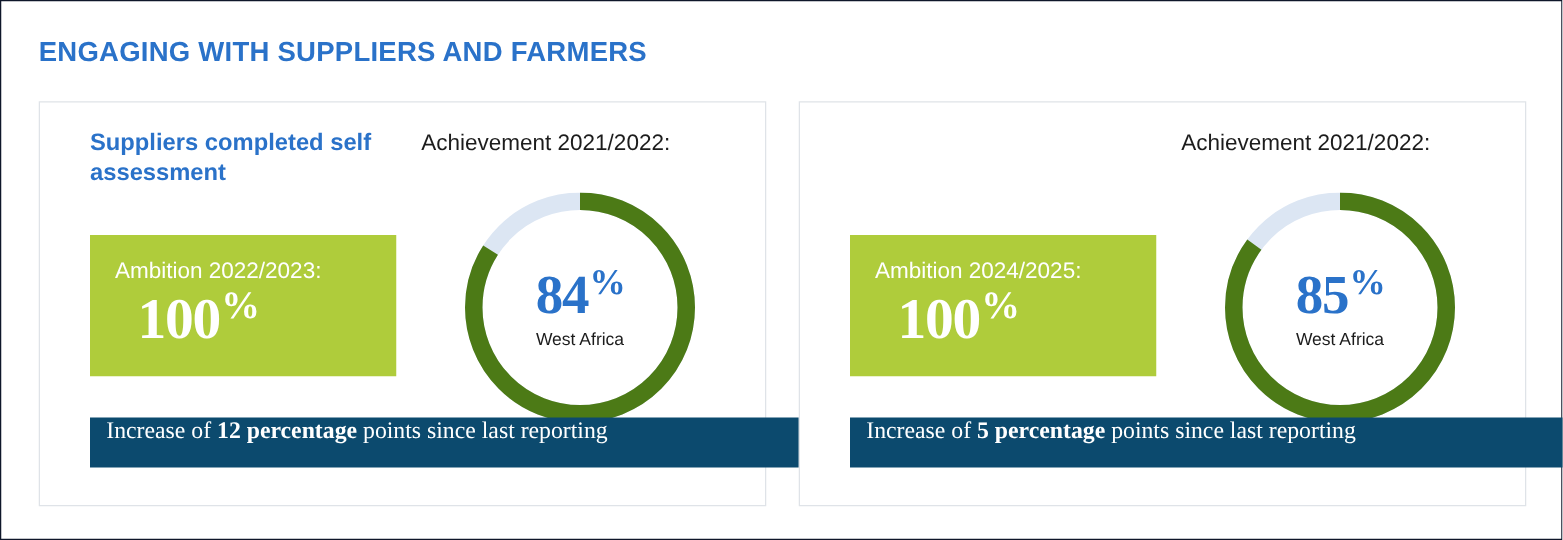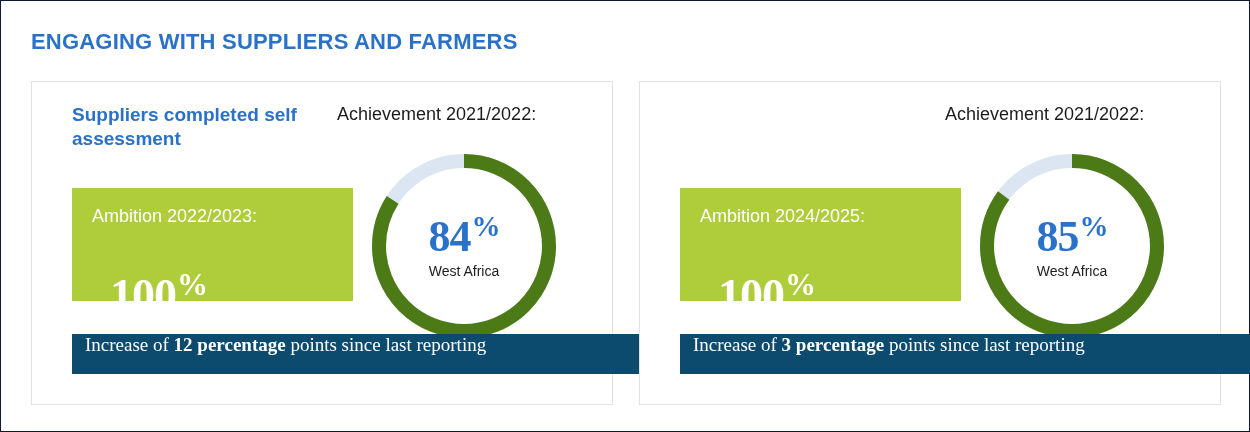--- a/index.html
+++ b/index.html
@@ -71,21 +71,21 @@
     font-weight: bold;
     line-height: 1.28;
     color: #2a72c9;
     font-family: "Liberation Sans", sans-serif;
   }
 
   .ambition-box {
     position: absolute;
     left: 28px;
     top: 106px;
-    width: 281px;
+    width: 245px;
     height: 113px;
     background: #afcc3b;
     box-sizing: border-box;
   }
   .ambition-label {
     position: absolute;
     left: 20px;
     top: 18px;
     font-size: 18px;
     color: #ffffff;
@@ -95,21 +95,20 @@
   .ambition-value {
     position: absolute;
     left: 38px;
     top: 38px;
     font-size: 46px;
     font-weight: bold;
     color: #ffffff;
     font-family: "Liberation Serif", serif;
     letter-spacing: -1px;
     white-space: nowrap;
-    margin-top: 41px;
   }
   .ambition-value .pct {
     font-size: 31px;
     vertical-align: 16px;
     margin-left: 1px;
   }
 
   .achievement-label {
     position: absolute;
     left: 293px;
@@ -245,20 +244,20 @@
           </svg>
           <div class="donut-center">
             <div class="donut-value">
               <span>85</span><span class="pct">%</span>
             </div>
             <div class="donut-region">West Africa</div>
           </div>
         </div>
 
         <div class="footer-bar">
-          <div class="footer-text"><span>Increase of </span><b>3 percentage</b><span> points since last reporting</span></div>
+          <div class="footer-text"><span>Increase of </span><b>5 percentage</b><span> points since last reporting</span></div>
         </div>
 
       </div>
     </div>
 
   </div>
 </div>
 
 </body></html>

